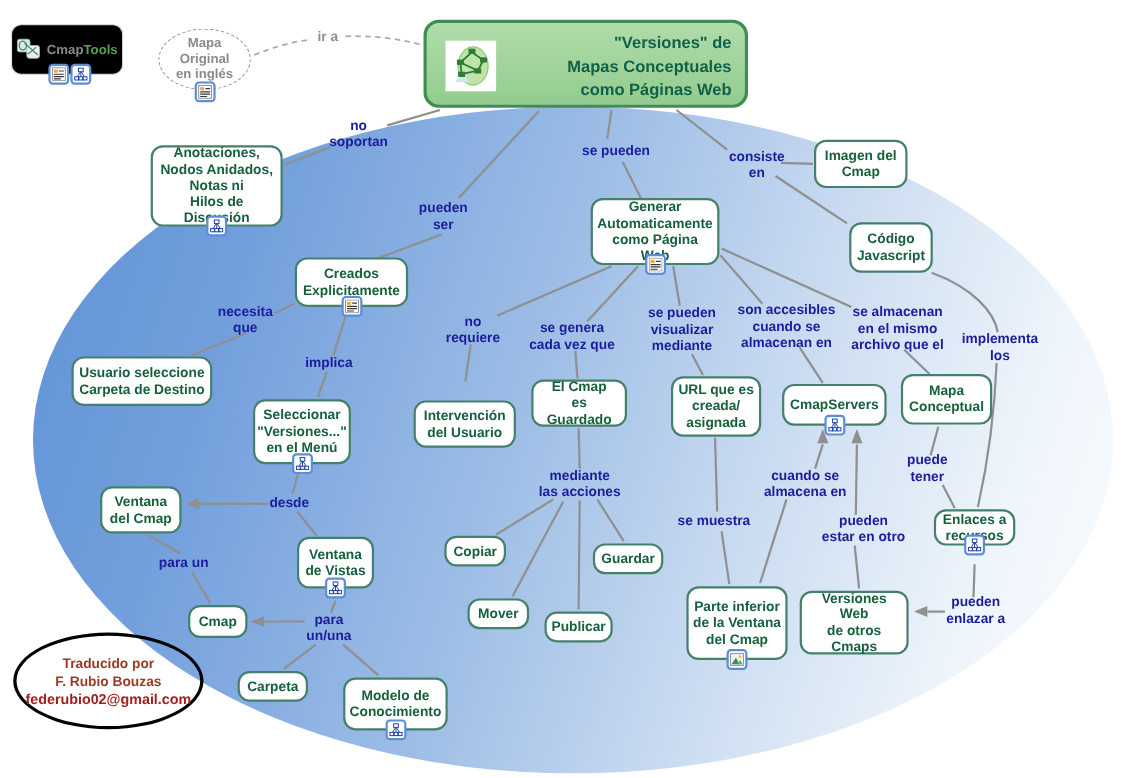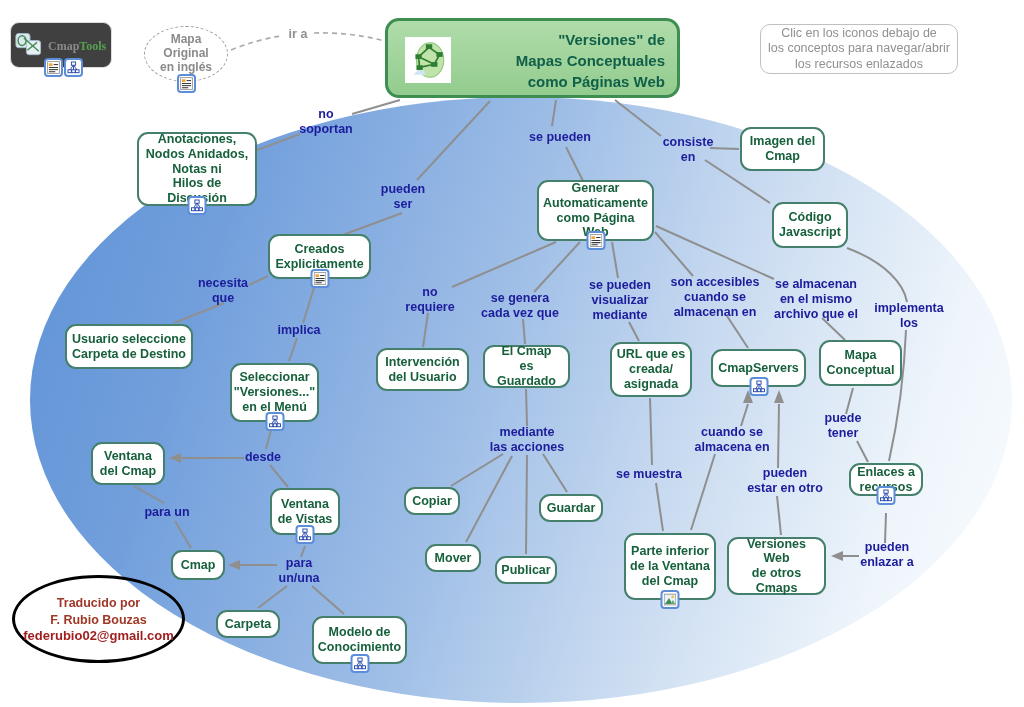--- a/index.html
+++ b/index.html
@@ -31,21 +31,21 @@
        border:3px solid #3e8e51;border-radius:14px;box-sizing:border-box;display:flex;align-items:center;}
   #title-logo{position:absolute;left:17px;top:16px;width:46px;height:46px;background:#fff;
        display:flex;align-items:center;justify-content:center;}
   #title-text{position:absolute;right:12px;top:8px;width:220px;text-align:right;color:#116049;
        font-weight:bold;font-size:15px;line-height:1.4;white-space:pre-line;}
   
   #help-note{position:absolute;left:760px;top:24px;width:198px;height:50px;border:1.5px solid #c0c0c0;
        border-radius:10px;background:#fff;color:#909090;font-size:12.5px;line-height:1.25;
        display:flex;align-items:center;justify-content:center;text-align:center;white-space:pre-line;box-sizing:border-box;}
   #brand-box{position:absolute;left:10px;top:22px;width:102px;height:46px;border:1.5px solid #ddd;
-       border-radius:9px;background:#404040;display:flex;align-items:center;padding:13px 4px;box-sizing:border-box;font-family:Liberation Serif, serif;}
+       border-radius:9px;background:#000000;display:flex;align-items:center;padding:13px 4px;box-sizing:border-box;}
   .brand-gray{color:#8a8a8a;font-weight:bold;font-size:12px;}
   .brand-green{color:#57a050;font-weight:bold;font-size:12px;}
   #orig-ellipse{position:absolute;left:144px;top:26px;width:84px;height:56px;border:1.5px dashed #9a9a9a;
        border-radius:50%;color:#8a8a8a;font-weight:bold;font-size:12px;line-height:1.15;display:flex;
        align-items:center;justify-content:center;text-align:center;white-space:pre-line;box-sizing:border-box;}
   #translator{position:absolute;left:12px;top:575px;width:173px;height:88px;border:3px solid #000000;
        border-radius:50%;display:flex;align-items:center;justify-content:center;text-align:center;
        box-sizing:border-box;}
   #translator .t1{color:#a03828;font-size:12.5px;font-weight:bold;line-height:1.3;white-space:pre-line;}
   #translator .t2{color:#a01f1f;font-size:13px;font-weight:bold;}
@@ -195,23 +195,20 @@
     <div id="title-logo">
         <svg width="42" height="42">
           <use href="#sym-cmaphead"></use>
         </svg>
       </div>
     <div id="title-text">"Versiones" de
 Mapas Conceptuales
 como Páginas Web</div>
   </div>
 
-  <div id="help-note">Clic en los iconos debajo de
-los conceptos para navegar/abrir
-los recursos enlazados</div>
 
   <div id="translator">
     <div>
         <div class="t1">Traducido por
 F. Rubio Bouzas</div>
     <div class="t2">federubio02@gmail.com</div>
       </div>
   </div>
 
   <div class="node" style="left:137px;top:132px;width:120px;height:74px"><span>Anotaciones,
@@ -237,21 +234,21 @@
   <div class="node" style="left:537px;top:180px;width:117px;height:61px"><span>Generar
 Automaticamente
 como Página Web</span>
     <span class="res-icon"><svg>
           <use href="#sym-doc"></use>
         </svg></span></div>
   <div class="node" style="left:740px;top:127px;width:85px;height:44px"><span>Imagen del
 Cmap</span></div>
   <div class="node" style="left:772px;top:202px;width:76px;height:46px"><span>Código
 Javascript</span></div>
-  <div class="node" style="left:376px;top:348px;width:93px;height:43px"><span>Intervención
+  <div class="node" style="left:376px;top:364px;width:93px;height:43px"><span>Intervención
 del Usuario</span></div>
   <div class="node" style="left:483px;top:345px;width:87px;height:43px"><span>El Cmap
 es Guardado</span></div>
   <div class="node" style="left:610px;top:342px;width:82px;height:55px"><span>URL que es
 creada/
 asignada</span></div>
   <div class="node" style="left:711px;top:349px;width:95px;height:38px"><span>CmapServers</span>
     <span class="res-icon"><svg>
           <use href="#sym-sitemap"></use>
         </svg></span></div>

